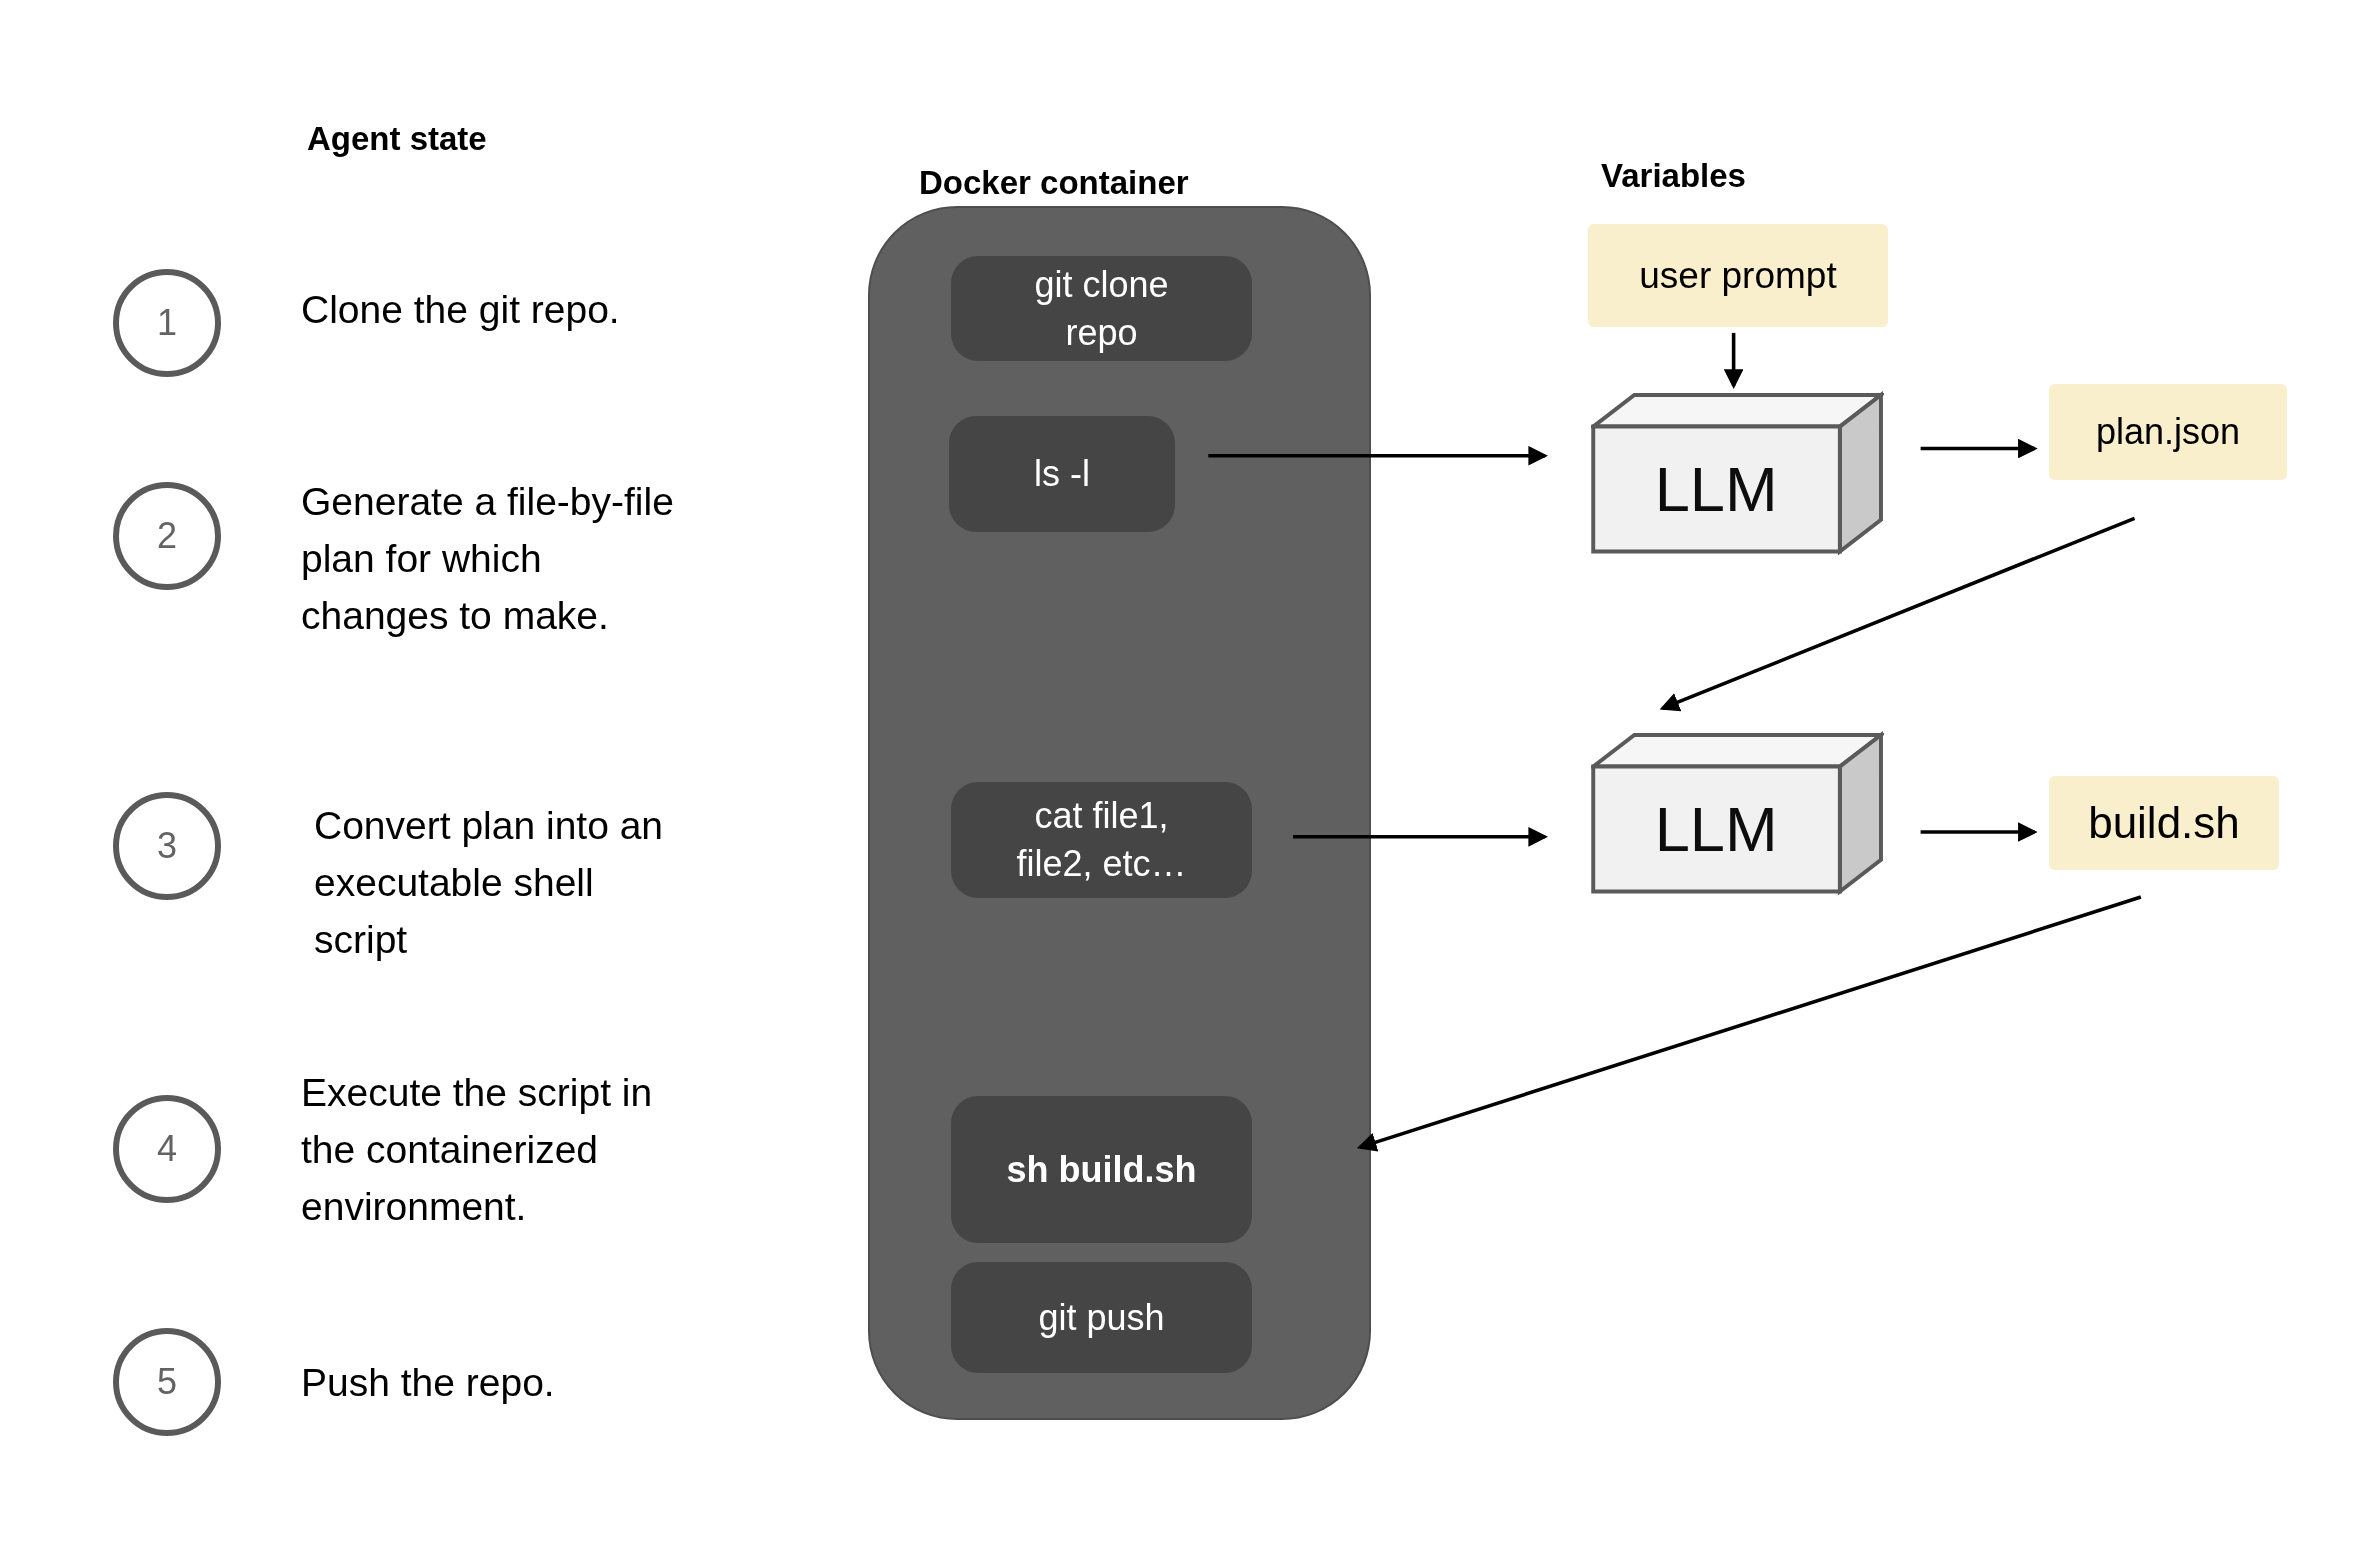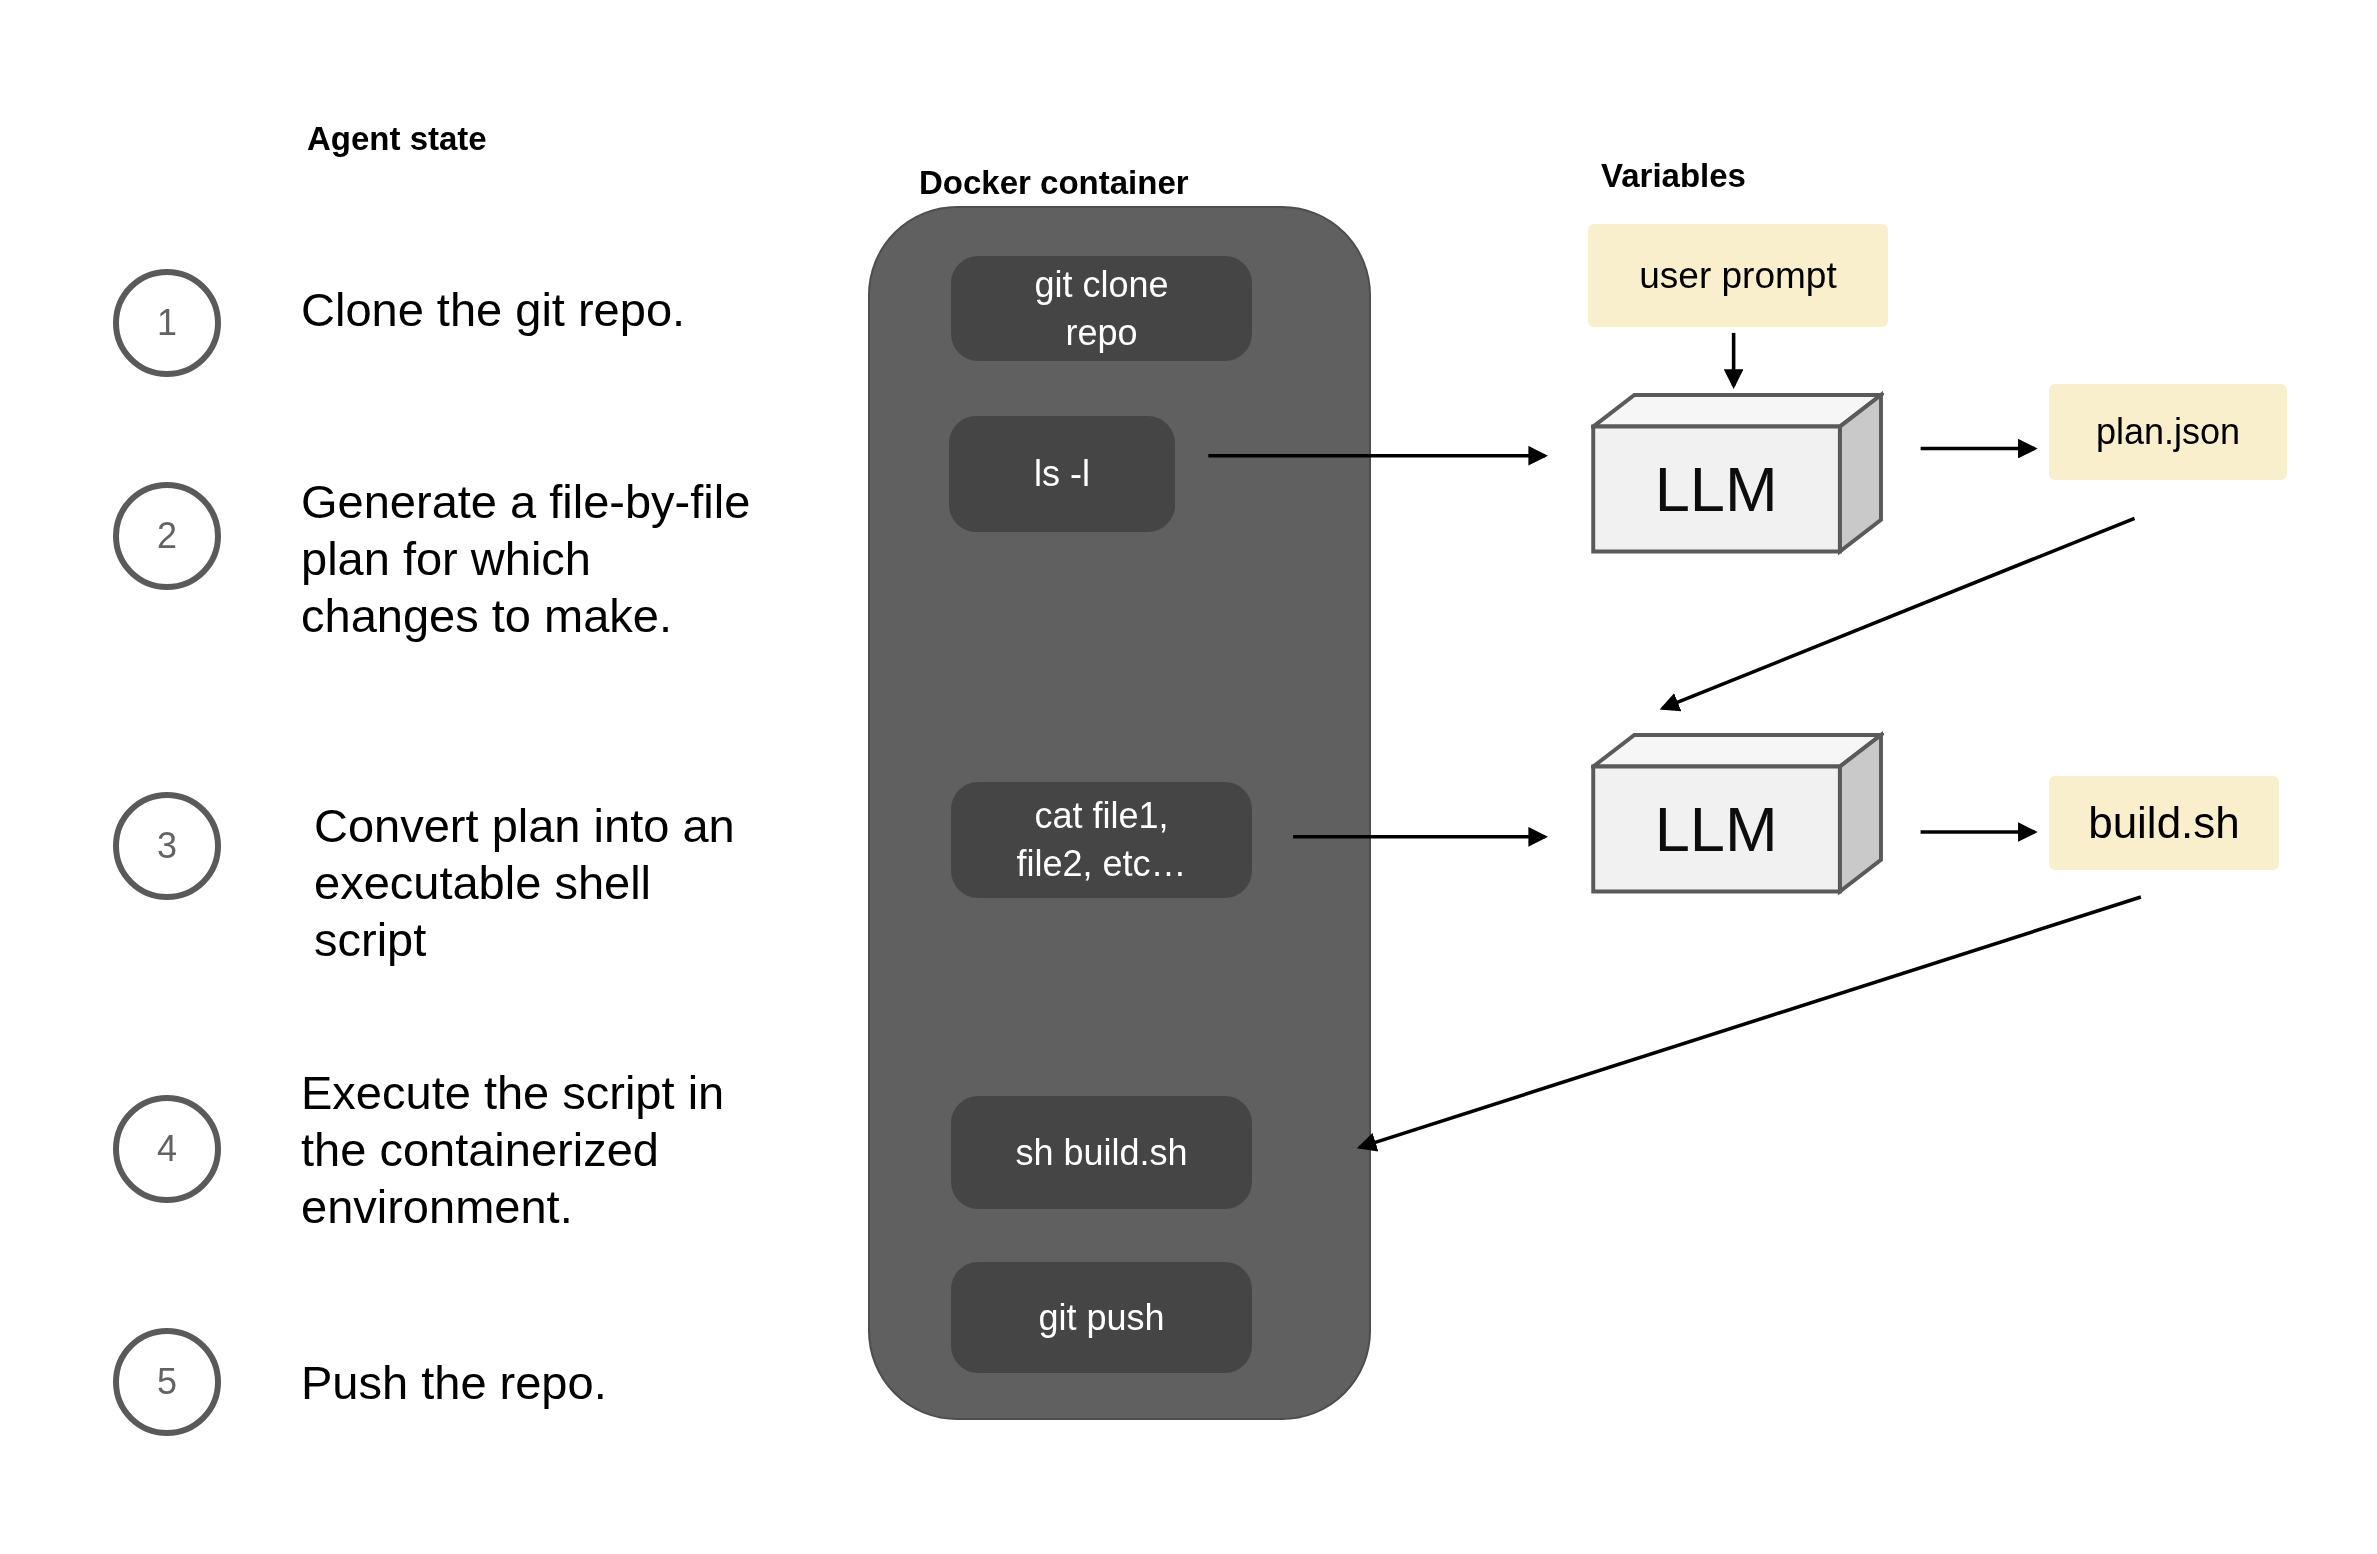--- a/index.html
+++ b/index.html
@@ -20,32 +20,32 @@
   *{margin:0;padding:0;box-sizing:border-box;}
   html,body{width:2377px;height:1554px;background:#ffffff;overflow:hidden;
     font-family:"Liberation Sans","DejaVu Sans",sans-serif;}
   .stage{position:absolute;left:0;top:0;width:2377px;height:1554px;}
 
   .col-header{position:absolute;font-size:33px;font-weight:bold;color:var(--text-color);white-space:nowrap;}
 
   .step-circle{position:absolute;width:108px;height:108px;border:6.3px solid var(--circle-stroke);
     border-radius:50%;display:flex;align-items:center;justify-content:center;
     font-size:36px;color:var(--circle-num);background:#ffffff;}
-  .step-text{position:absolute;font-size:47px;line-height:57px;color:var(--text-color);
+  .step-text{position:absolute;font-size:39px;line-height:57px;color:var(--text-color);
     white-space:pre-line;width:555px;}
 
   .docker-box{position:absolute;left:868px;top:206px;width:503px;height:1214px;
     background:var(--container-fill);border:2.4px solid var(--container-edge);border-radius:89px;}
   .cmd{position:absolute;background:var(--command-fill);border-radius:27px;
     color:var(--command-text);font-size:36px;line-height:48px;text-align:center;
     display:flex;align-items:center;justify-content:center;white-space:pre-line;}
   .cmd-git-clone{left:81px;top:48px;width:301px;height:105px;}
   .cmd-ls{left:79px;top:208px;width:226px;height:116px;}
   .cmd-cat{left:81px;top:574px;width:301px;height:116px;}
-  .cmd-sh{left:81px;top:888px;width:301px;height:113px;}
+  .cmd-sh{left:81px;top:888px;width:301px;height:147px;font-weight:bold;}
   .cmd-push{left:81px;top:1054px;width:301px;height:111px;}
 
   .var-box{position:absolute;background:var(--variable-fill);color:var(--text-color);
     display:flex;align-items:center;justify-content:center;font-size:37px;border-radius:6px;}
   .var-user-prompt{left:1588px;top:224px;width:300px;height:103px;}
   .var-plan{left:2049px;top:384px;width:238px;height:96px;font-size:36px;}
   .var-build{left:2049px;top:776px;width:230px;height:94px;font-size:44px;}
 
   .cube{position:absolute;width:293px;height:166px;}
   .cube-1{left:1591px;top:391px;}

